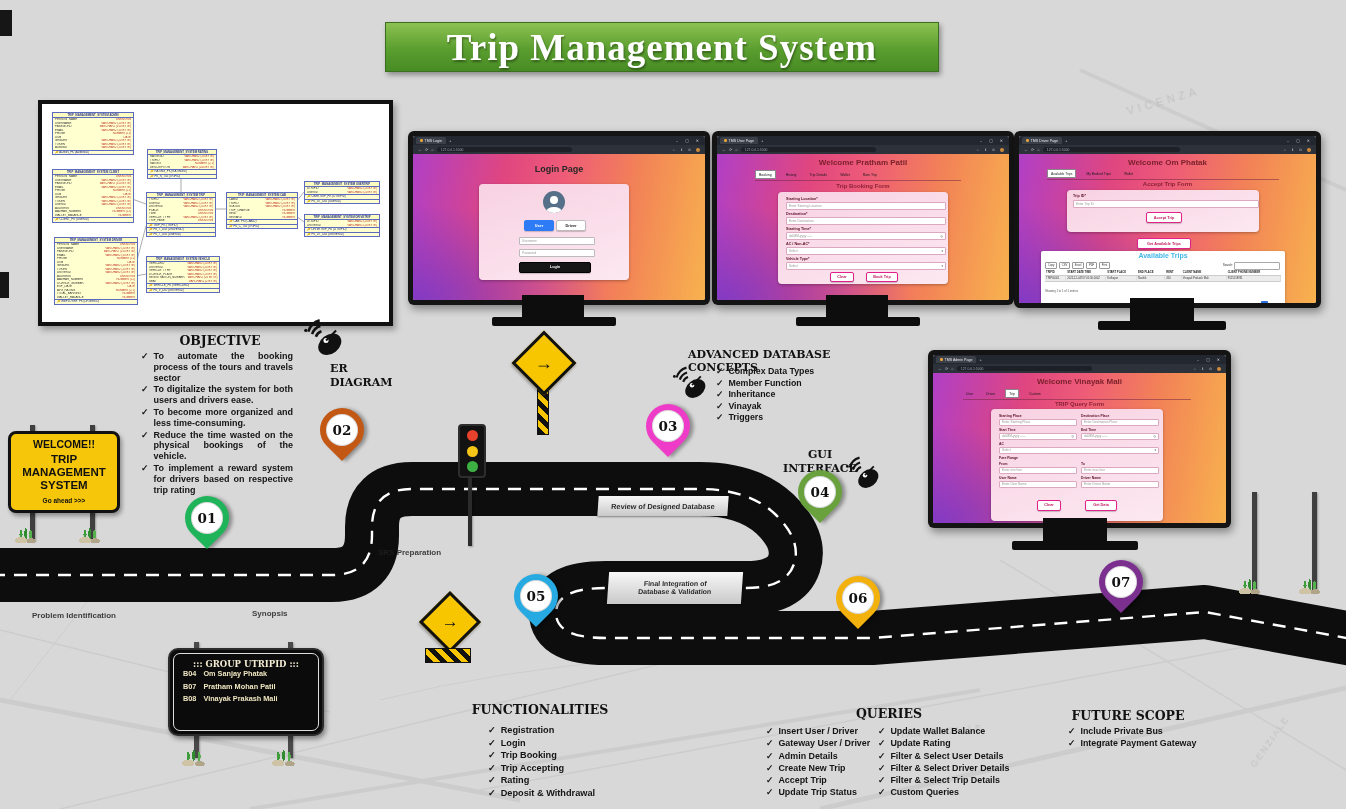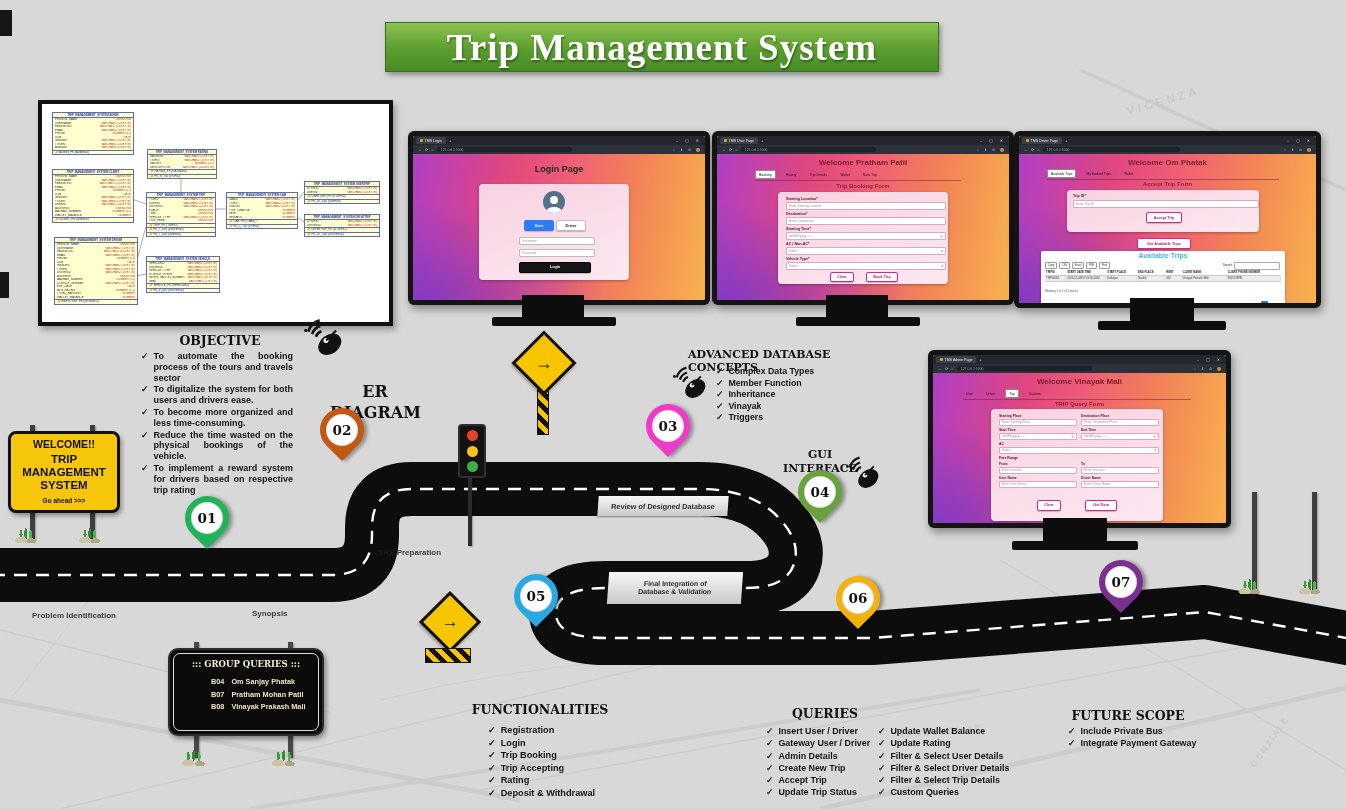--- a/index.html
+++ b/index.html
@@ -701,21 +701,21 @@
       <div class="chk-item">
         <span class="chk-mark">✓</span>
         <span class="chk-text">Reduce the time wasted on the physical bookings of the vehicle.</span>
       </div>
       <div class="chk-item">
         <span class="chk-mark">✓</span>
         <span class="chk-text">To implement a reward system for drivers based on respective trip rating</span>
       </div>
     </div>
 
-  <div class="abs slab" style="left:330px;top:362px;width:90px;text-align:center;font-size:16px;line-height:1.3;margin-top:20px;">
+  <div class="abs slab" style="left:330px;top:362px;width:90px;text-align:left;font-size:11px;line-height:1.3;">
     <div>ER</div>
       <div>DIAGRAM</div>
   </div>
 
   <div class="abs slab" style="left:688px;top:348px;width:170px;font-size:11px;">ADVANCED DATABASE CONCEPTS</div>
   <div class="abs" id="adv-list" style="left:716px;top:366px;width:140px;font-size:8.8px;line-height:1.2;display:flex;flex-direction:column;gap:1px;">
       <div class="chk-item">
         <span class="chk-mark">✓</span>
         <span class="chk-text">Complex Data Types</span>
       </div>
@@ -763,21 +763,21 @@
       <div class="chk-item">
         <span class="chk-mark">✓</span>
         <span class="chk-text">Rating</span>
       </div>
       <div class="chk-item">
         <span class="chk-mark">✓</span>
         <span class="chk-text">Deposit &amp; Withdrawal</span>
       </div>
     </div>
 
-  <div class="abs slab" style="left:750px;top:706px;width:150px;text-align:center;font-size:12.5px;">QUERIES</div>
+  <div class="abs slab" style="left:814px;top:706px;width:150px;text-align:center;font-size:12.5px;">QUERIES</div>
   <div class="abs" id="q1" style="left:766px;top:727px;width:112px;font-size:8.9px;line-height:1.1;display:flex;flex-direction:column;gap:2.5px;">
       <div class="chk-item">
         <span class="chk-mark">✓</span>
         <span class="chk-text">Insert User / Driver</span>
       </div>
       <div class="chk-item">
         <span class="chk-mark">✓</span>
         <span class="chk-text">Gateway User / Driver</span>
       </div>
       <div class="chk-item">
@@ -945,22 +945,22 @@
 
   <div class="abs post" style="left:1252px;top:492px;width:5px;height:100px;"></div>
   <div class="abs post" style="left:1312px;top:492px;width:5px;height:100px;"></div>
   <div class="abs tuft" style="left:1236px;top:578px;width:30px;height:16px;"></div>
   <div class="abs tuft" style="left:1296px;top:578px;width:30px;height:16px;"></div>
 
   <div class="abs post" style="left:194px;top:642px;width:5px;height:116px;background:#4a4a4a;"></div>
   <div class="abs post" style="left:288px;top:642px;width:5px;height:116px;background:#4a4a4a;"></div>
   <div class="abs members" style="left:168px;top:648px;width:152px;height:84px;">
     <div class="inner"></div>
-    <div class="mem-title" style="margin-top:9px;">::: GROUP QUERIES :::</div>
-    <div id="mem-rows" style="margin-top:8px;display:flex;flex-direction:column;gap:3.5px;padding-left:28px;">
+    <div class="mem-title" style="margin-top:9px;">::: GROUP UTRIPID :::</div>
+    <div id="mem-rows" style="display:flex;flex-direction:column;gap:3.5px;">
         <div class="mem-row">
           <span>B04</span>
           <span>Om Sanjay Phatak</span>
         </div>
         <div class="mem-row">
           <span>B07</span>
           <span>Pratham Mohan Patil</span>
         </div>
         <div class="mem-row">
           <span>B08</span>

